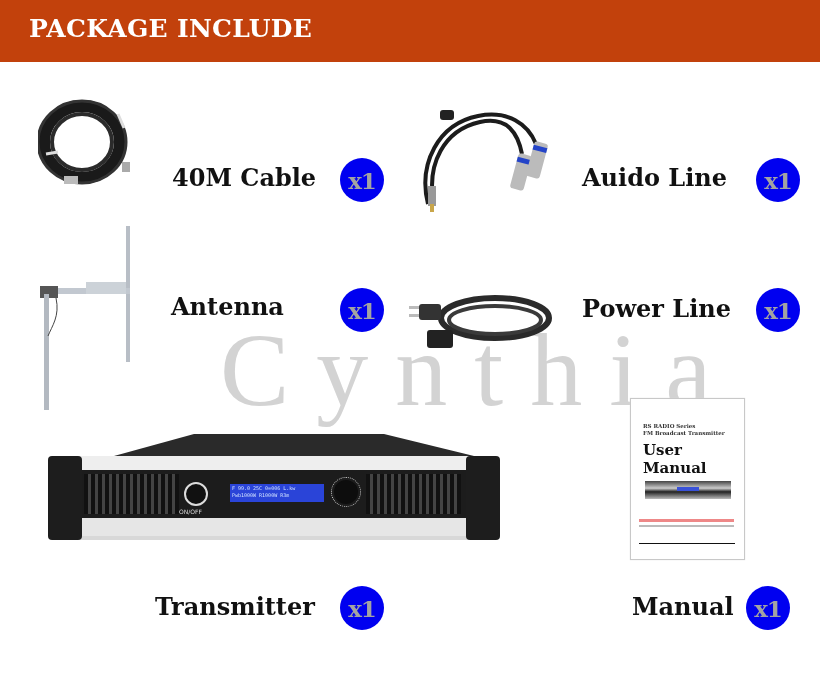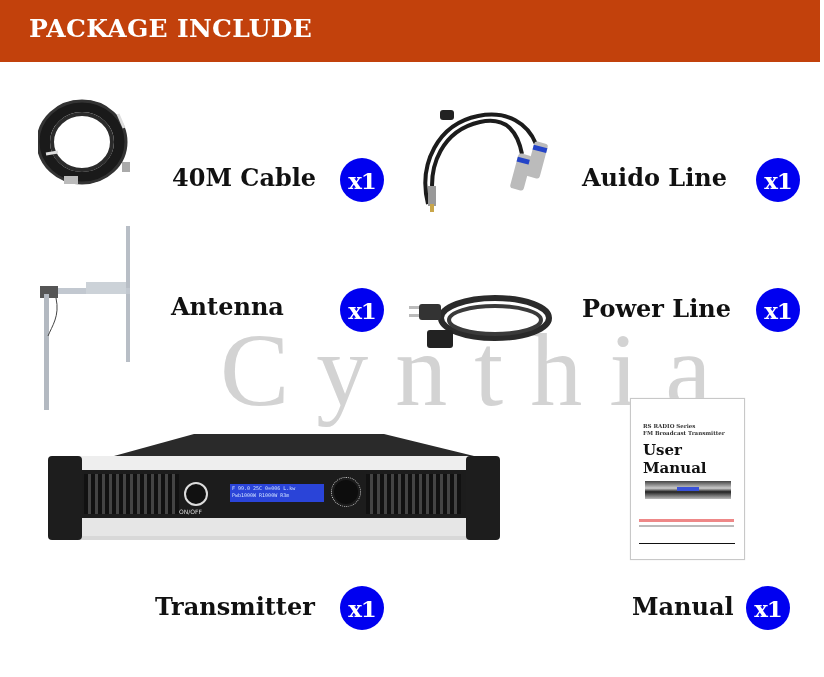--- a/index.html
+++ b/index.html
@@ -1,21 +1,21 @@
 <!DOCTYPE html>
 <html><head>
 <meta charset="utf-8">
 <style>
   html, body { margin:0; padding:0; background:#ffffff; }
   body { width:824px; height:677px; position:relative; overflow:hidden; font-family:"DejaVu Serif", serif; }
   .header { position:absolute; left:0; top:0; width:820px; height:62px; background:#c2410c; }
   .header-title { position:absolute; left:29px; top:14px; color:#ffffff; font-family:"DejaVu Serif", serif; font-weight:bold; font-size:25px; letter-spacing:0.3px; }
   .watermark { position:absolute; left:188px; top:318px; font-family:"Liberation Serif", serif; font-size:104px; color:#d3d3d3; letter-spacing:27px; line-height:1;margin-left:32px; }
   .label { position:absolute; font-family:"DejaVu Serif", serif; font-weight:bold; font-size:24px; color:#111111; white-space:nowrap; }
-  .badge { position:absolute; width:44px; height:44px; border-radius:50%; background:#0000f0; color:#ffffff; font-family:"DejaVu Serif", serif; font-weight:bold; font-size:23px; display:flex; align-items:center; justify-content:center; letter-spacing:-1px; }
+  .badge { position:absolute; width:44px; height:44px; border-radius:50%; background:#0000f0; color:#a3a3a3; font-family:"DejaVu Serif", serif; font-weight:bold; font-size:23px; display:flex; align-items:center; justify-content:center; letter-spacing:-1px; }
   .img { position:absolute; }
   
   .manual { position:absolute; left:630px; top:398px; width:113px; height:160px; border:1px solid #c8c8c8; background:#fff; box-shadow:0 0 1px #ddd; }
   .manual .m1 { position:absolute; left:12px; top:24px; font-size:5.5px; font-weight:bold; color:#333; line-height:7px; }
   .manual .m2 { position:absolute; left:12px; top:42px; font-size:15px; font-weight:bold; color:#111; }
   .manual .warn { position:absolute; left:8px; top:120px; width:95px; height:3px; background:#e88; }
   .manual .warn2 { position:absolute; left:8px; top:126px; width:95px; height:2px; background:#bbb; }
   .manual .rule { position:absolute; left:8px; top:144px; width:96px; height:1px; background:#111; }
 </style>
 </head>

